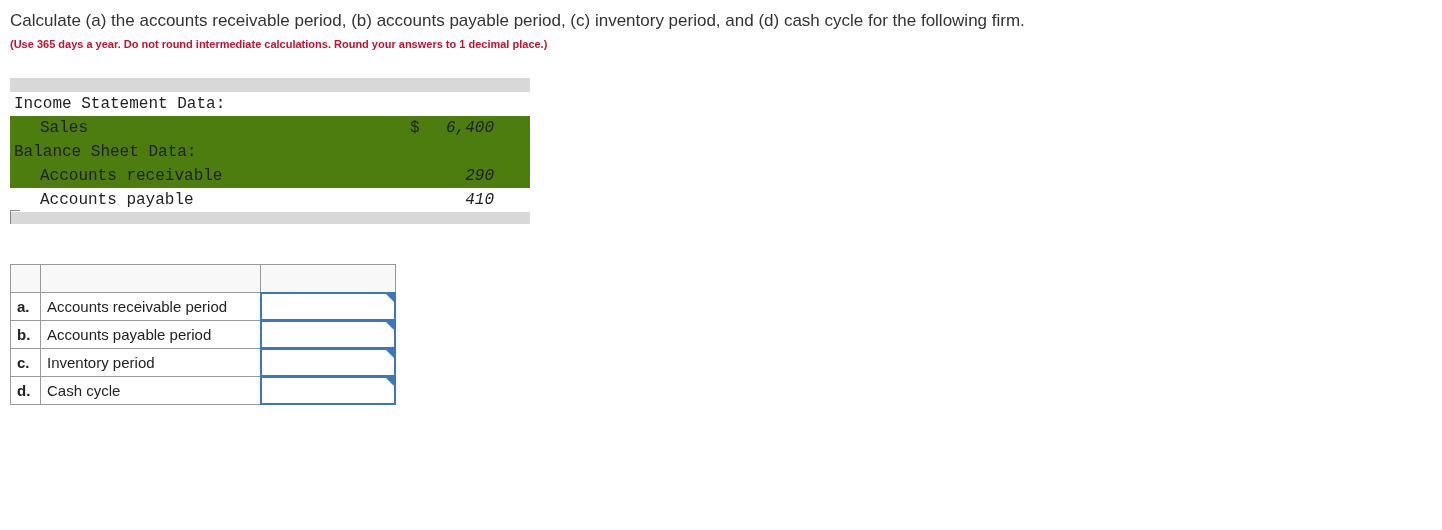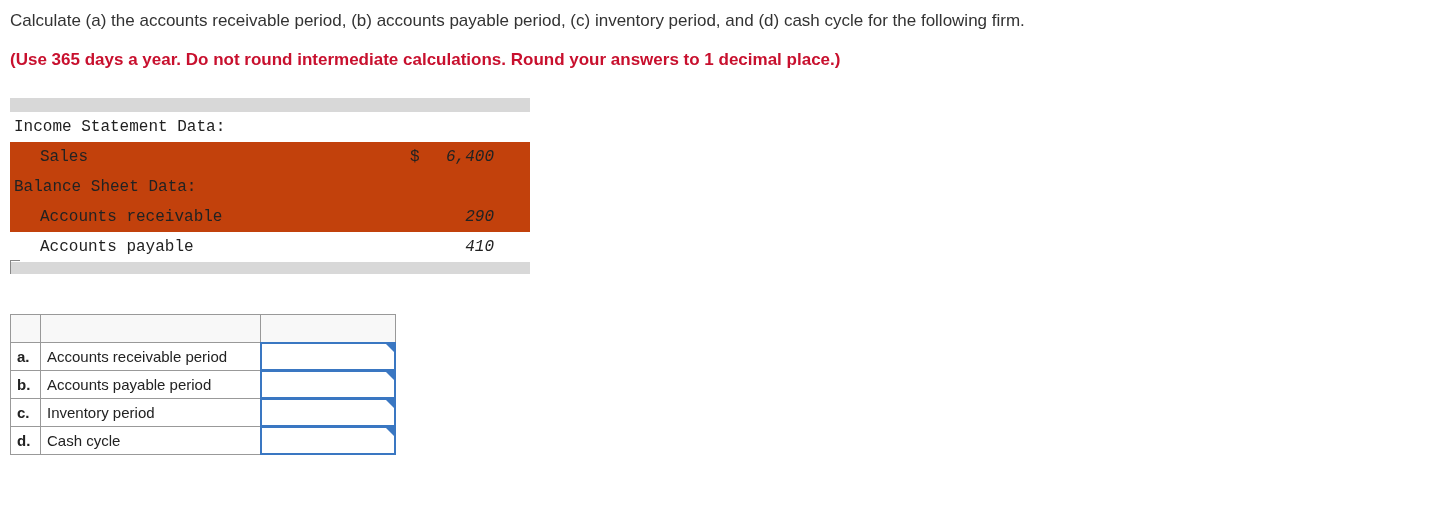--- a/index.html
+++ b/index.html
@@ -12,24 +12,24 @@
       font-size: 16px;
       color: #222;
       padding: 8px 10px;
       width: 1442px;
       background: #fff;
     }
     .question-text {
       font-size: 17px;
       line-height: 1.5;
       color: #333;
-      margin-bottom: 16px;
+      margin-bottom: 4px;
     }
     .instruction-text {
-      font-size: 17px;
+      font-size: 11px;
       font-weight: bold;
       color: #c8102e;
       margin-bottom: 28px;
     }
     .data-block {
       width: 520px;
       margin-bottom: 40px;
       font-family: "Courier New", Courier, monospace;
       font-size: 16px;
     }
@@ -38,24 +38,24 @@
       background: #d8d8d8;
       width: 100%;
     }
     .data-block table {
       width: 100%;
       border-collapse: collapse;
     }
     .data-block table tr td {
       padding: 1px 6px 1px 4px;
       vertical-align: middle;
-      height: 30px;
+      height: 24px;
     }
     .data-block .stripe {
-      background: #c2410c;
+      background: #4d7c0f;
     }
     .data-block .label-cell {
       width: 320px;
       white-space: pre;
     }
     .data-block .indent {
       padding-left: 30px;
     }
     .data-block .sym-cell {
       width: 30px;

